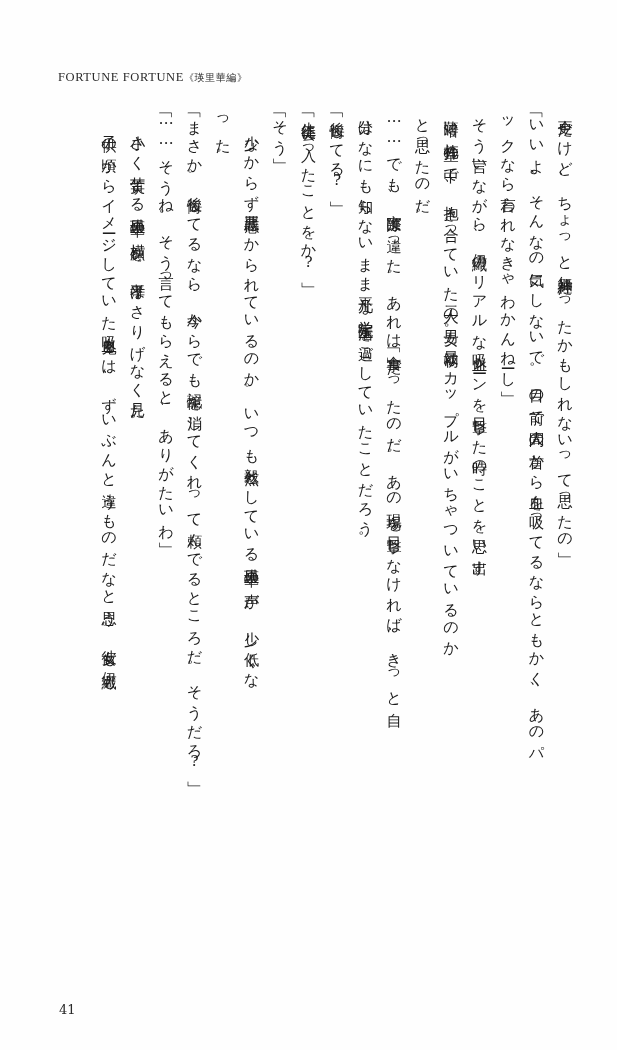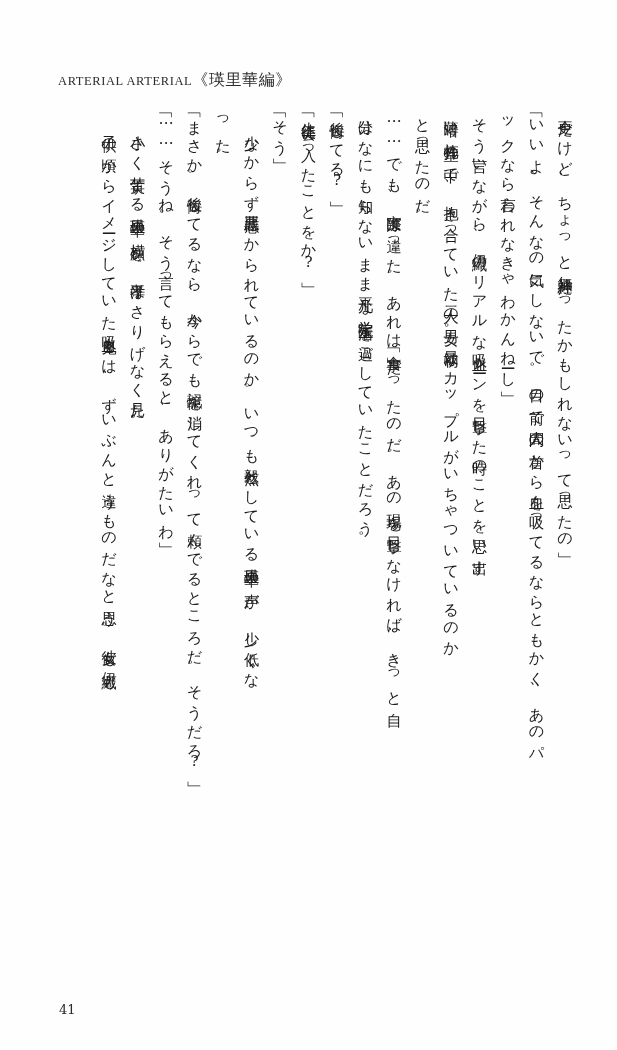--- a/index.html
+++ b/index.html
@@ -31,21 +31,21 @@
     letter-spacing: 0.6px;
     color: #2b2b2b;
     white-space: nowrap;
     font-family: "Liberation Serif", "DejaVu Serif", serif;
   }
   .header .hdr-title {
     font-variant: small-caps;
   }
   .header .hdr-sub {
     font-family: "DejaVu Serif", serif;
-    font-size: 16px;
+    font-size: 10px;
   }
 
   
   .body-block {
     position: absolute;
     top: 108px;
     left: 52px;
     width: 520px;
     height: 862px;
     display: flex;
@@ -81,21 +81,21 @@
     font-size: 13px;
     color: #2a2a2a;
   }
 </style>
 </head>
 <body>
 
 <div class="page">
 
   <div class="header">
-    <span class="hdr-title">ARTERIAL ARTERIAL</span><span class="hdr-sub">《瑛里華編》</span>
+    <span class="hdr-title">FORTUNE FORTUNE</span><span class="hdr-sub">《瑛里華編》</span>
   </div>
 
   <div class="body-block">
     <div class="vline">今更だけど、ちょっと無神経だったかもしれないって思ったの」</div>
     <div class="vline">「いいよ、そんなの気にしないで。目の前で人間の首から血を吸ってるならともかく、あのパ</div>
     <div class="vline">ックなら言われなきゃわかんねーし」</div>
     <div class="vline">そう言いながら、伊織のリアルな吸血シーンを目撃した時のことを思い出す。</div>
     <div class="vline">薄暗い礼拝堂の中で、抱き合っていた二人の男女。最初はカップルがいちゃついているのか</div>
     <div class="vline">と思ったのだ。</div>
     <div class="vline">……でも、実際は違った。あれは「食事」だったのだ。あの現場を目撃しなければ、きっと自</div>

